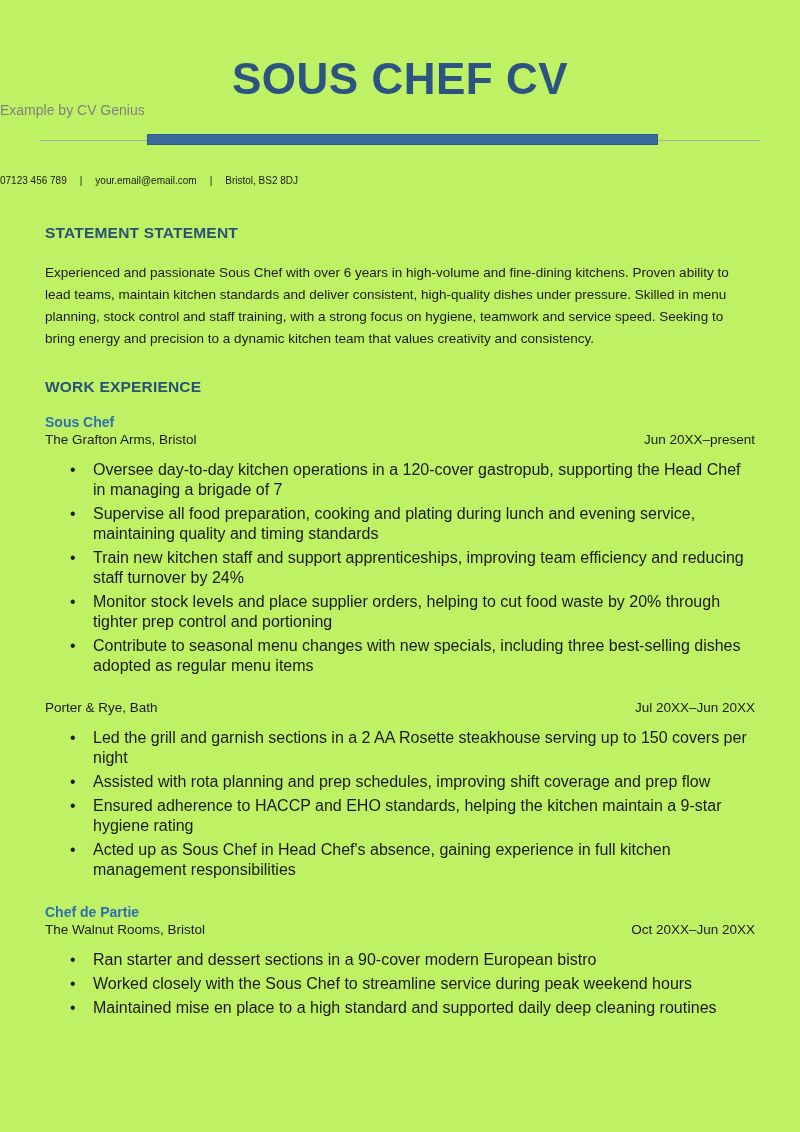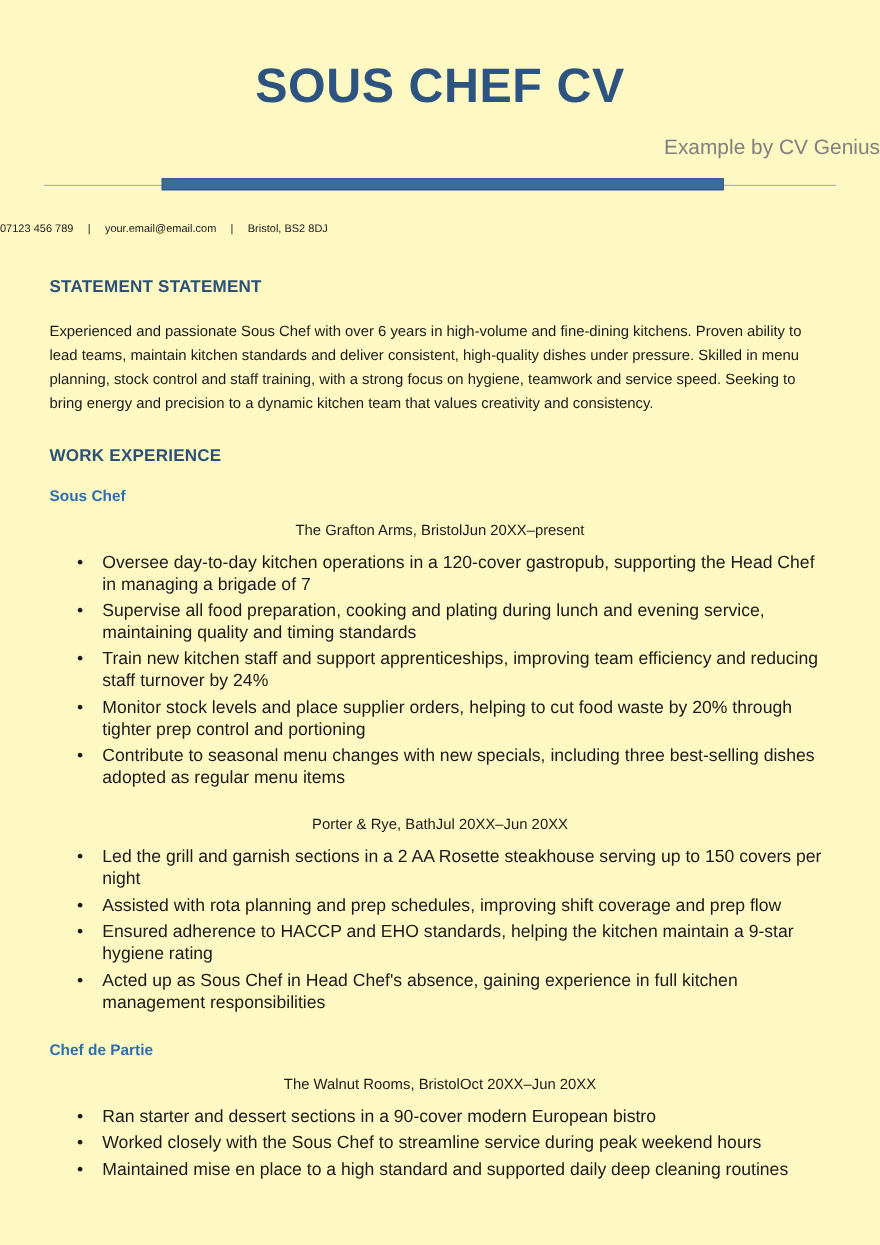--- a/index.html
+++ b/index.html
@@ -3,38 +3,38 @@
 <meta charset="utf-8">
 <style>
   * { margin: 0; padding: 0; box-sizing: border-box; }
   html, body { background: #ffffff; }
   body { font-family: "Liberation Sans", sans-serif; color: #1a1a1a; }
 
   .page {
     width: 800px;
     height: 1132px;
     margin: 0 auto;
-    background: #fef9c3;
+    background: #bef264;
     overflow: hidden;
   }
 
   
   .cv-title {
     margin-top: 56px;
     text-align: center;
     font-size: 44px;
     line-height: 1.05;
     font-weight: 700;
     color: #2d5480;
     letter-spacing: 0.5px;
   }
   .cv-subtitle {
-    margin-top: 22px;
-    text-align: right;
-    font-size: 19px;
+    margin-top: 0;
+    text-align: left;
+    font-size: 14px;
     color: #808080;
   }
 
   
   .divider { position: relative; height: 11px; margin-top: 16px; }
   .divider-line {
     position: absolute; left: 40px; right: 40px; top: 6px;
     height: 1px; background: #aaaaaa;
   }
   .divider-bar {
@@ -72,23 +72,23 @@
   .job { margin-top: 24px; }
   .job:first-of-type { margin-top: 18px; }
   .job-title {
     font-size: 14px;
     line-height: 1.15;
     font-weight: 700;
     color: #2e6fb2;
   }
   .job-meta {
     display: flex;
-    justify-content: center;
+    justify-content: space-between;
     align-items: baseline;
-    margin-top: 16px;
+    margin-top: 2px;
     font-size: 13.5px;
     line-height: 16px;
     color: #1a1a1a;
   }
   .job ul {
     list-style: none;
     margin-top: 12px;
     padding-left: 25px;
   }
   .job li {

